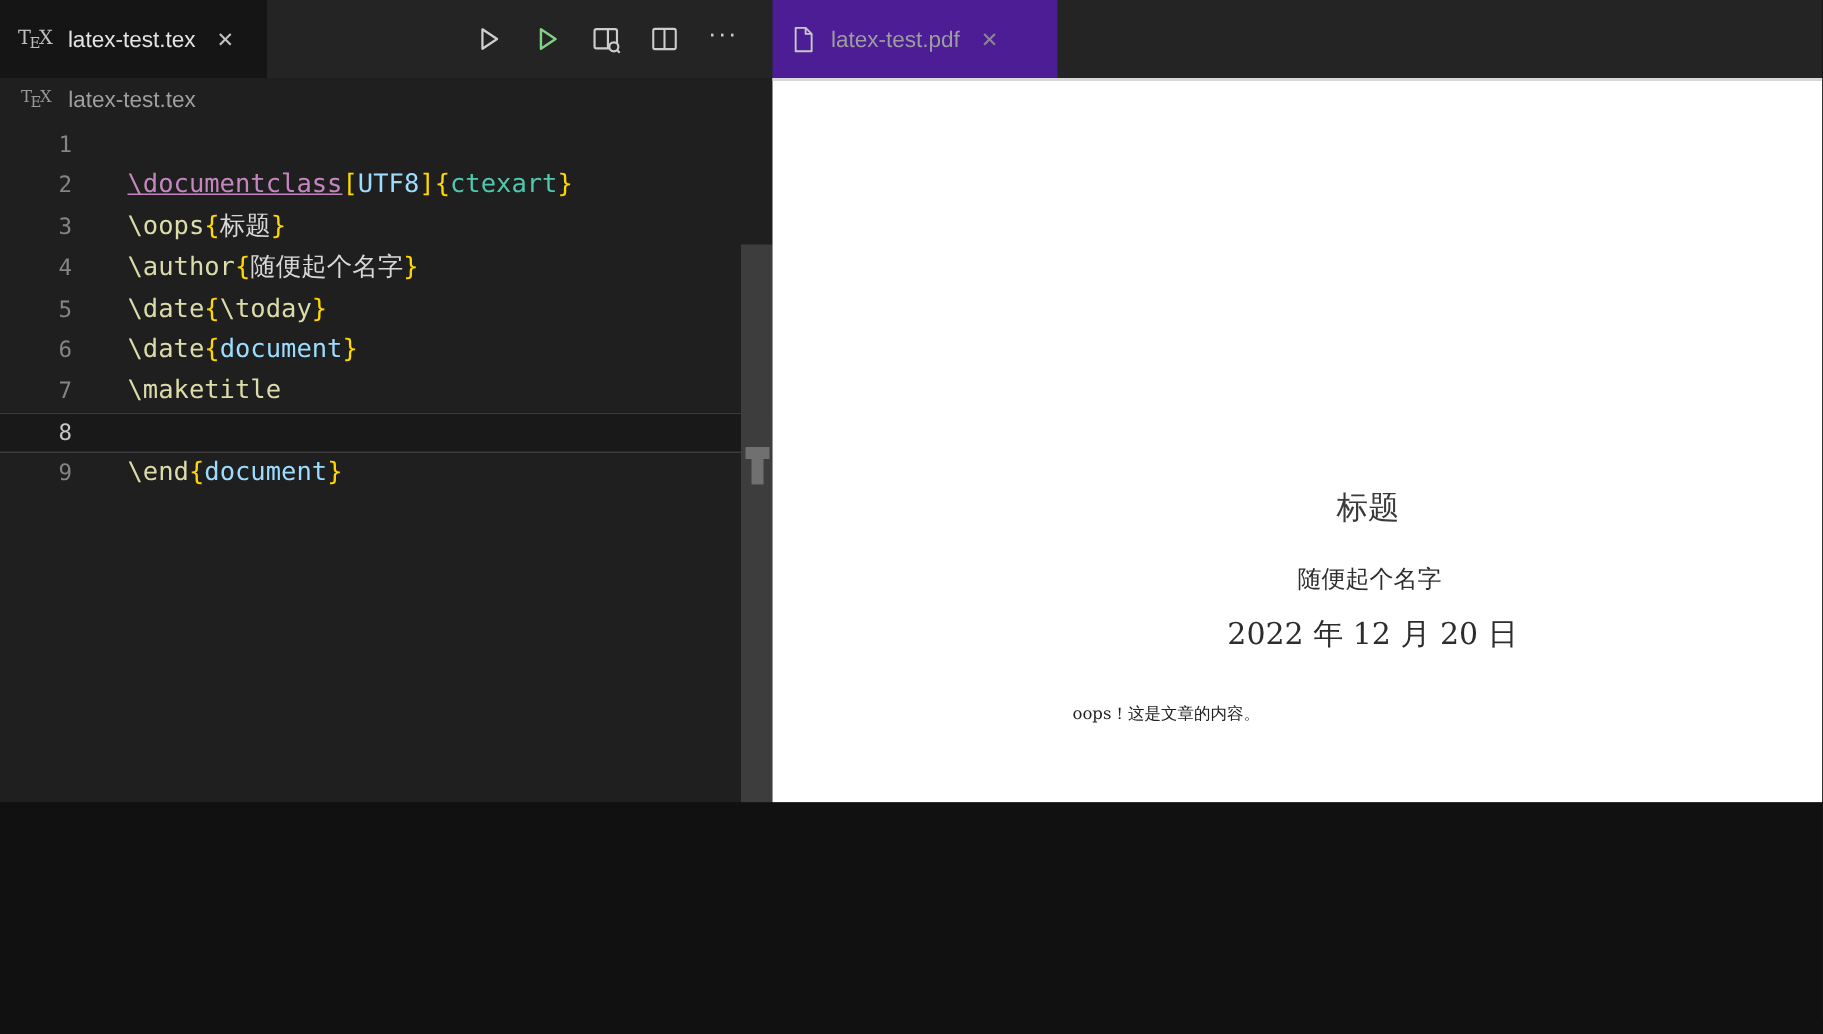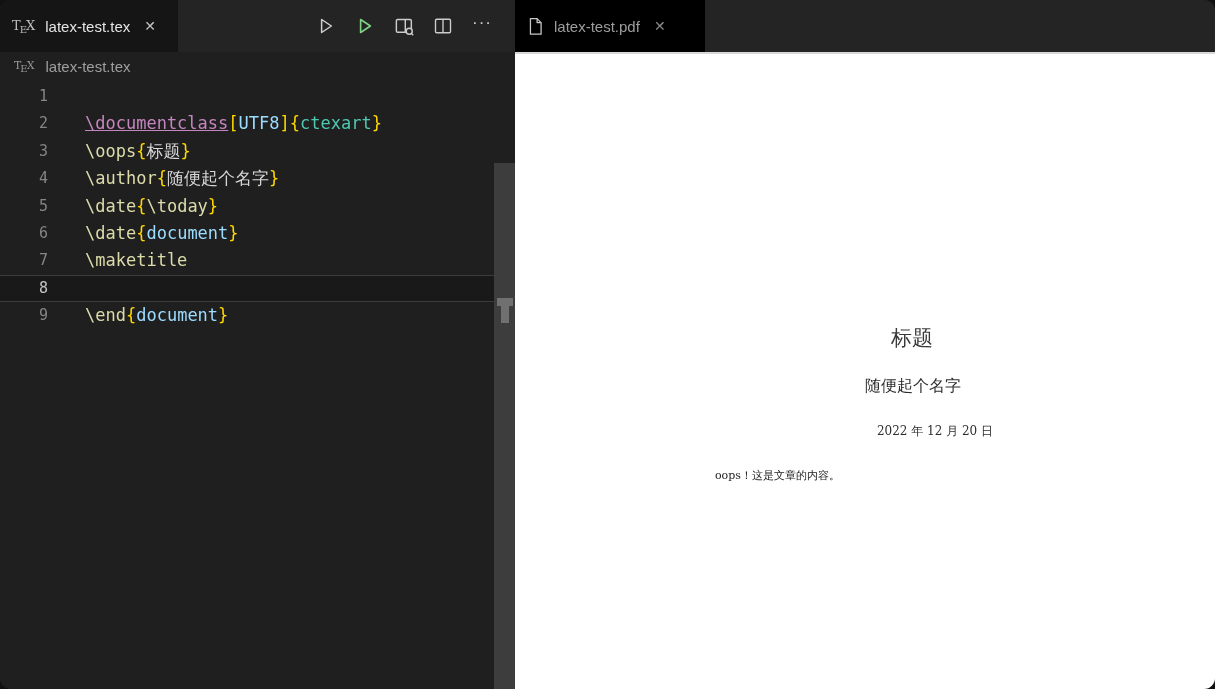--- a/index.html
+++ b/index.html
@@ -3,21 +3,21 @@
 <meta charset="utf-8">
 <style>
   :root{
     --bg-editor:#1f1f1f; --bg-tabbar:#242424; --bg-tab-active:#151515;
     --cm:#6A9955; --kw:#C586C0; --fn:#DCDCAA; --br:#FFD700; --var:#9CDCFE;
     --cls:#4EC9B0; --tx:#D8D8D8; --ws:#55604f;
   }
   *{box-sizing:border-box;margin:0;padding:0;}
   html,body{background:#111;}
   body{font-family:"Liberation Sans",sans-serif;}
-  .app{position:relative;width:1215px;height:689px;overflow:hidden;background:var(--bg-editor);border-radius:11px;}
+  .app{position:relative;width:1215px;height:535px;overflow:hidden;background:var(--bg-editor);}
 
   
   .pane{position:absolute;top:0;bottom:0;}
   .pane.left{left:0;width:515px;}
   .pane.right{left:515px;width:700px;}
 
   
   .tabbar{position:absolute;top:0;left:0;right:0;height:52px;background:var(--bg-tabbar);display:flex;align-items:stretch;}
   .tab{display:flex;align-items:center;gap:10px;padding:0 14px 0 12px;background:var(--bg-tab-active);cursor:pointer;}
   .tab .tab-label{font-size:15px;color:#e4e4e4;white-space:nowrap;}
@@ -52,21 +52,21 @@
   
   .scrollbar{position:absolute;top:83px;right:0;width:21px;bottom:0;background:#3d3d3d;}
   .ruler-mark-h{position:absolute;left:3px;top:135px;width:16px;height:8px;background:#707070;}
   .ruler-mark-v{position:absolute;left:7px;top:143px;width:8px;height:17px;background:#707070;}
 
   
   .pdf{position:absolute;top:52px;left:0;right:0;bottom:0;background:#ffffff;border-top:2px solid #d8d8d8;
        font-family:"DejaVu Serif","Liberation Serif",serif;color:#2d2d2d;}
   .pdf-title{position:absolute;top:270px;left:397px;transform:translateX(-50%);font-size:21px;color:#3a3a3a;white-space:nowrap;}
   .pdf-author{position:absolute;top:322px;left:398px;transform:translateX(-50%);font-size:16px;white-space:nowrap;}
-  .pdf-date{position:absolute;top:355px;left:420px;transform:translateX(-50%);font-size:12px;white-space:nowrap;margin-top:14px;}
+  .pdf-date{position:absolute;top:355px;left:400px;transform:translateX(-50%);font-size:20px;white-space:nowrap;}
   .pdf-body{position:absolute;top:414px;left:200px;font-size:11px;color:#222;white-space:nowrap;}
 
   svg{display:block;}
 </style>
 </head>
 <body>
 
 <div class="app">
 
   <div class="pane left">
@@ -151,21 +151,21 @@
         </div>
       <div class="scrollbar">
         <div class="ruler-mark-h"></div>
         <div class="ruler-mark-v"></div>
       </div>
     </div>
   </div>
 
   <div class="pane right">
     <div class="tabbar">
-      <div class="tab" style="width:190px;background:#000000;">
+      <div class="tab" style="width:190px;background:#4c1d95;">
         <span>
           <svg width="17" height="19" viewBox="0 0 16 18">
             <path d="M3.2 1.5 h6.3 l3.8 3.8 v11 h-10.1 z" fill="none" stroke="#c8c8c8" stroke-width="1.2" stroke-linejoin="round"></path>
             <path d="M9.5 1.5 v3.8 h3.8" fill="none" stroke="#c8c8c8" stroke-width="1.2" stroke-linejoin="round"></path>
           </svg>
         </span>
         <span class="tab-label">latex-test.pdf</span>
         <span class="close">✕</span>
       </div>
     </div>

